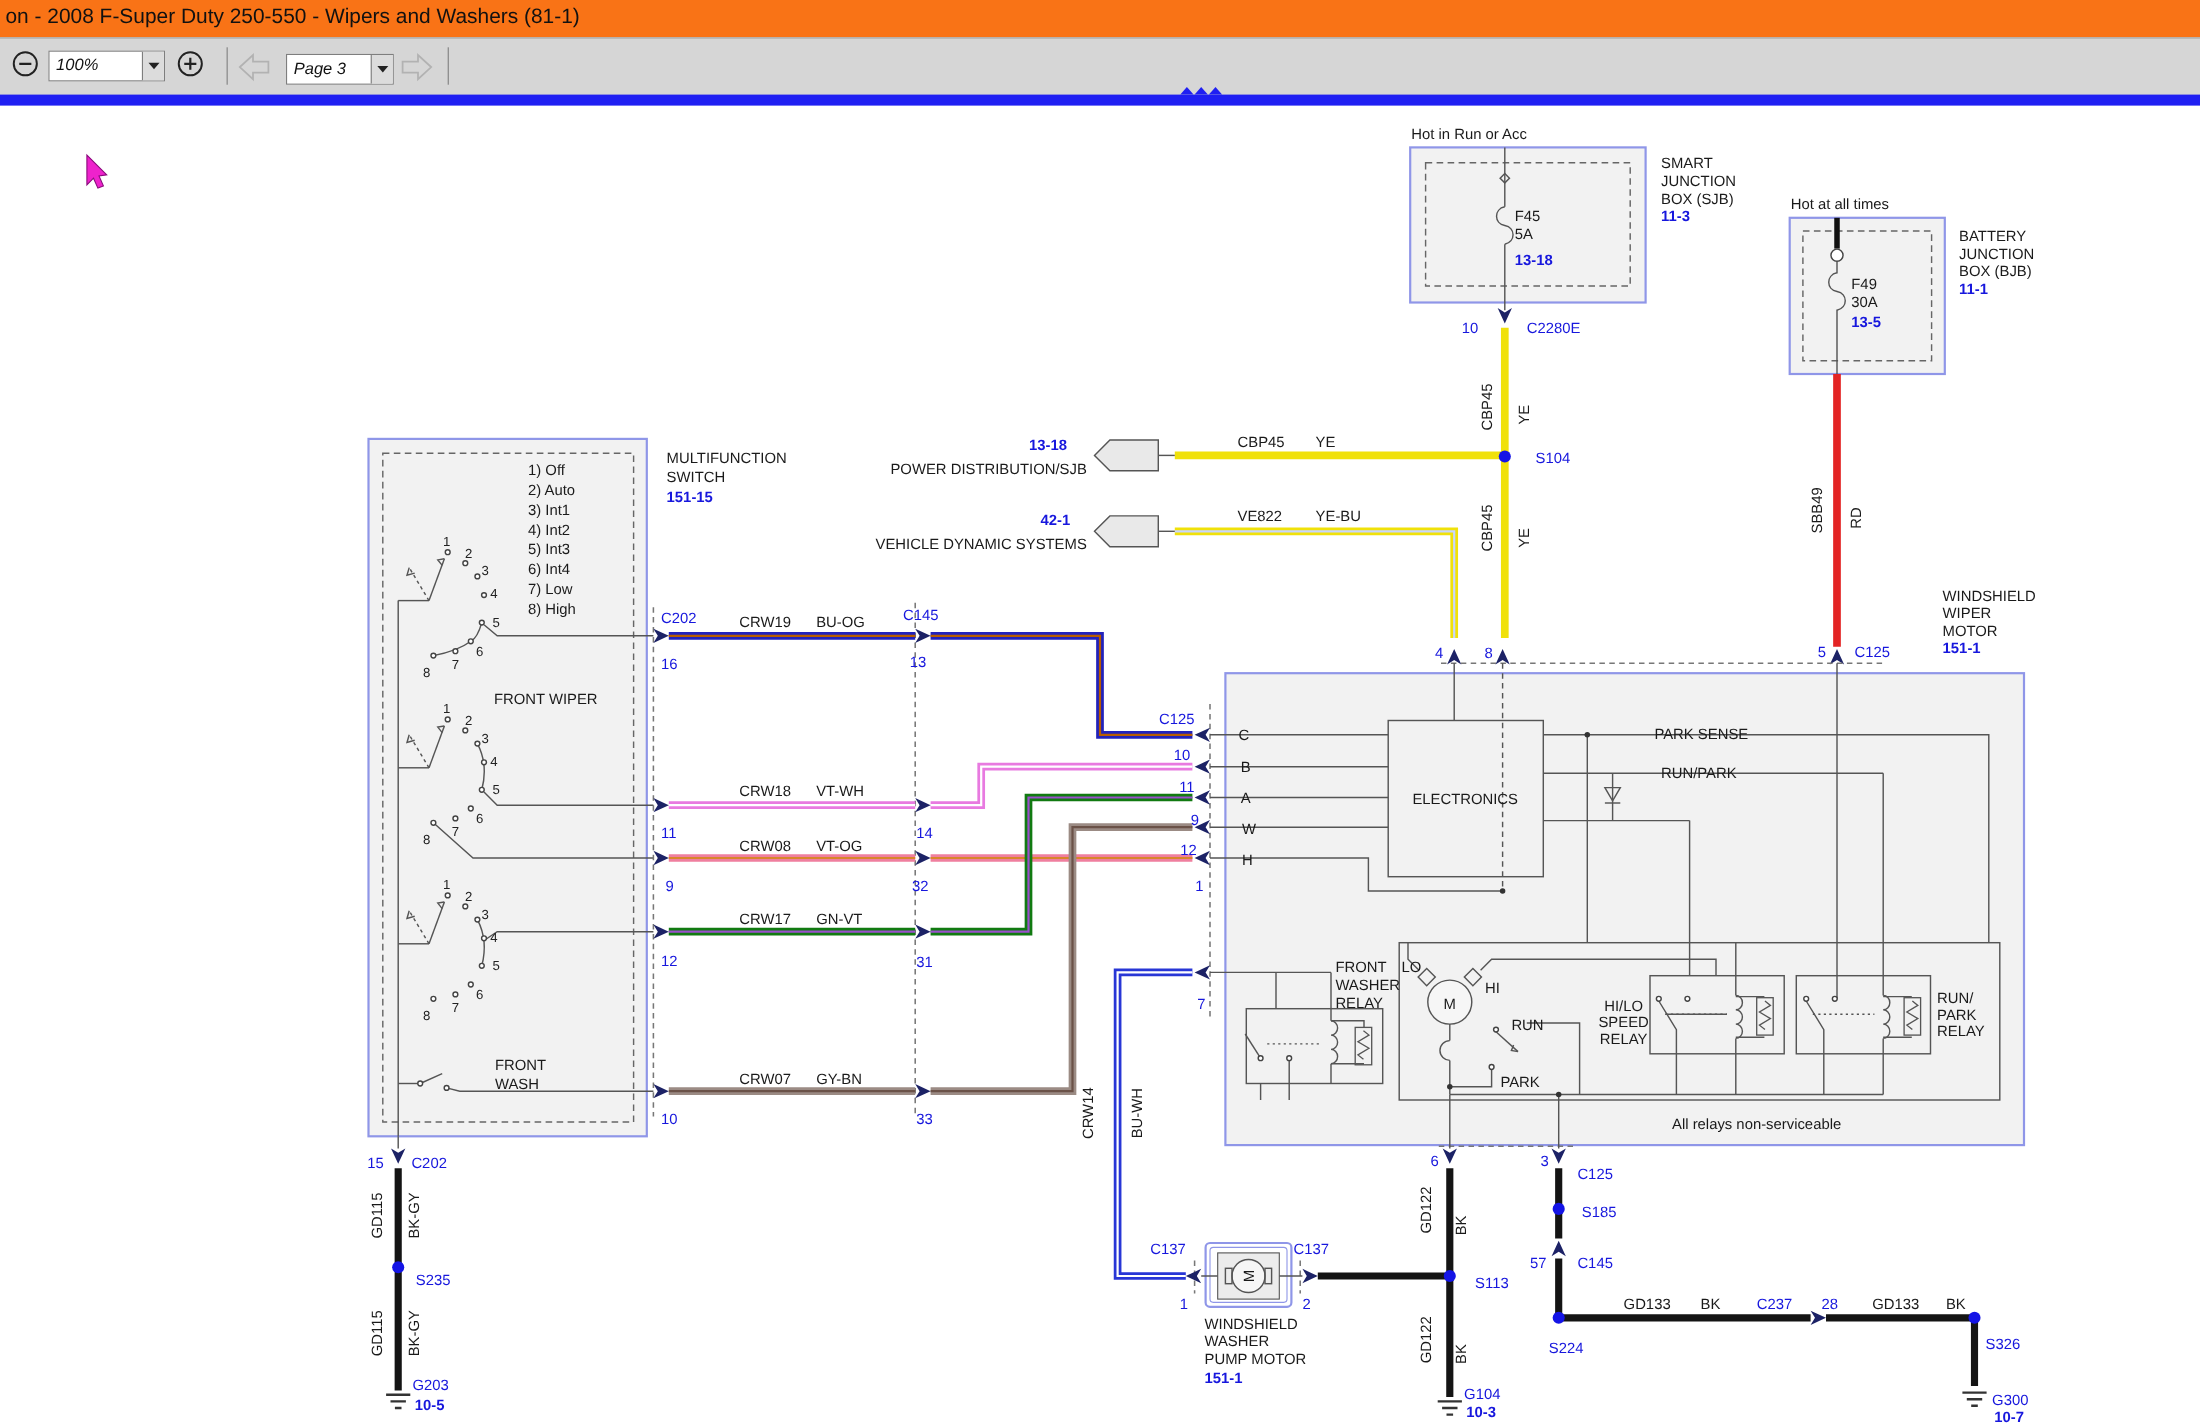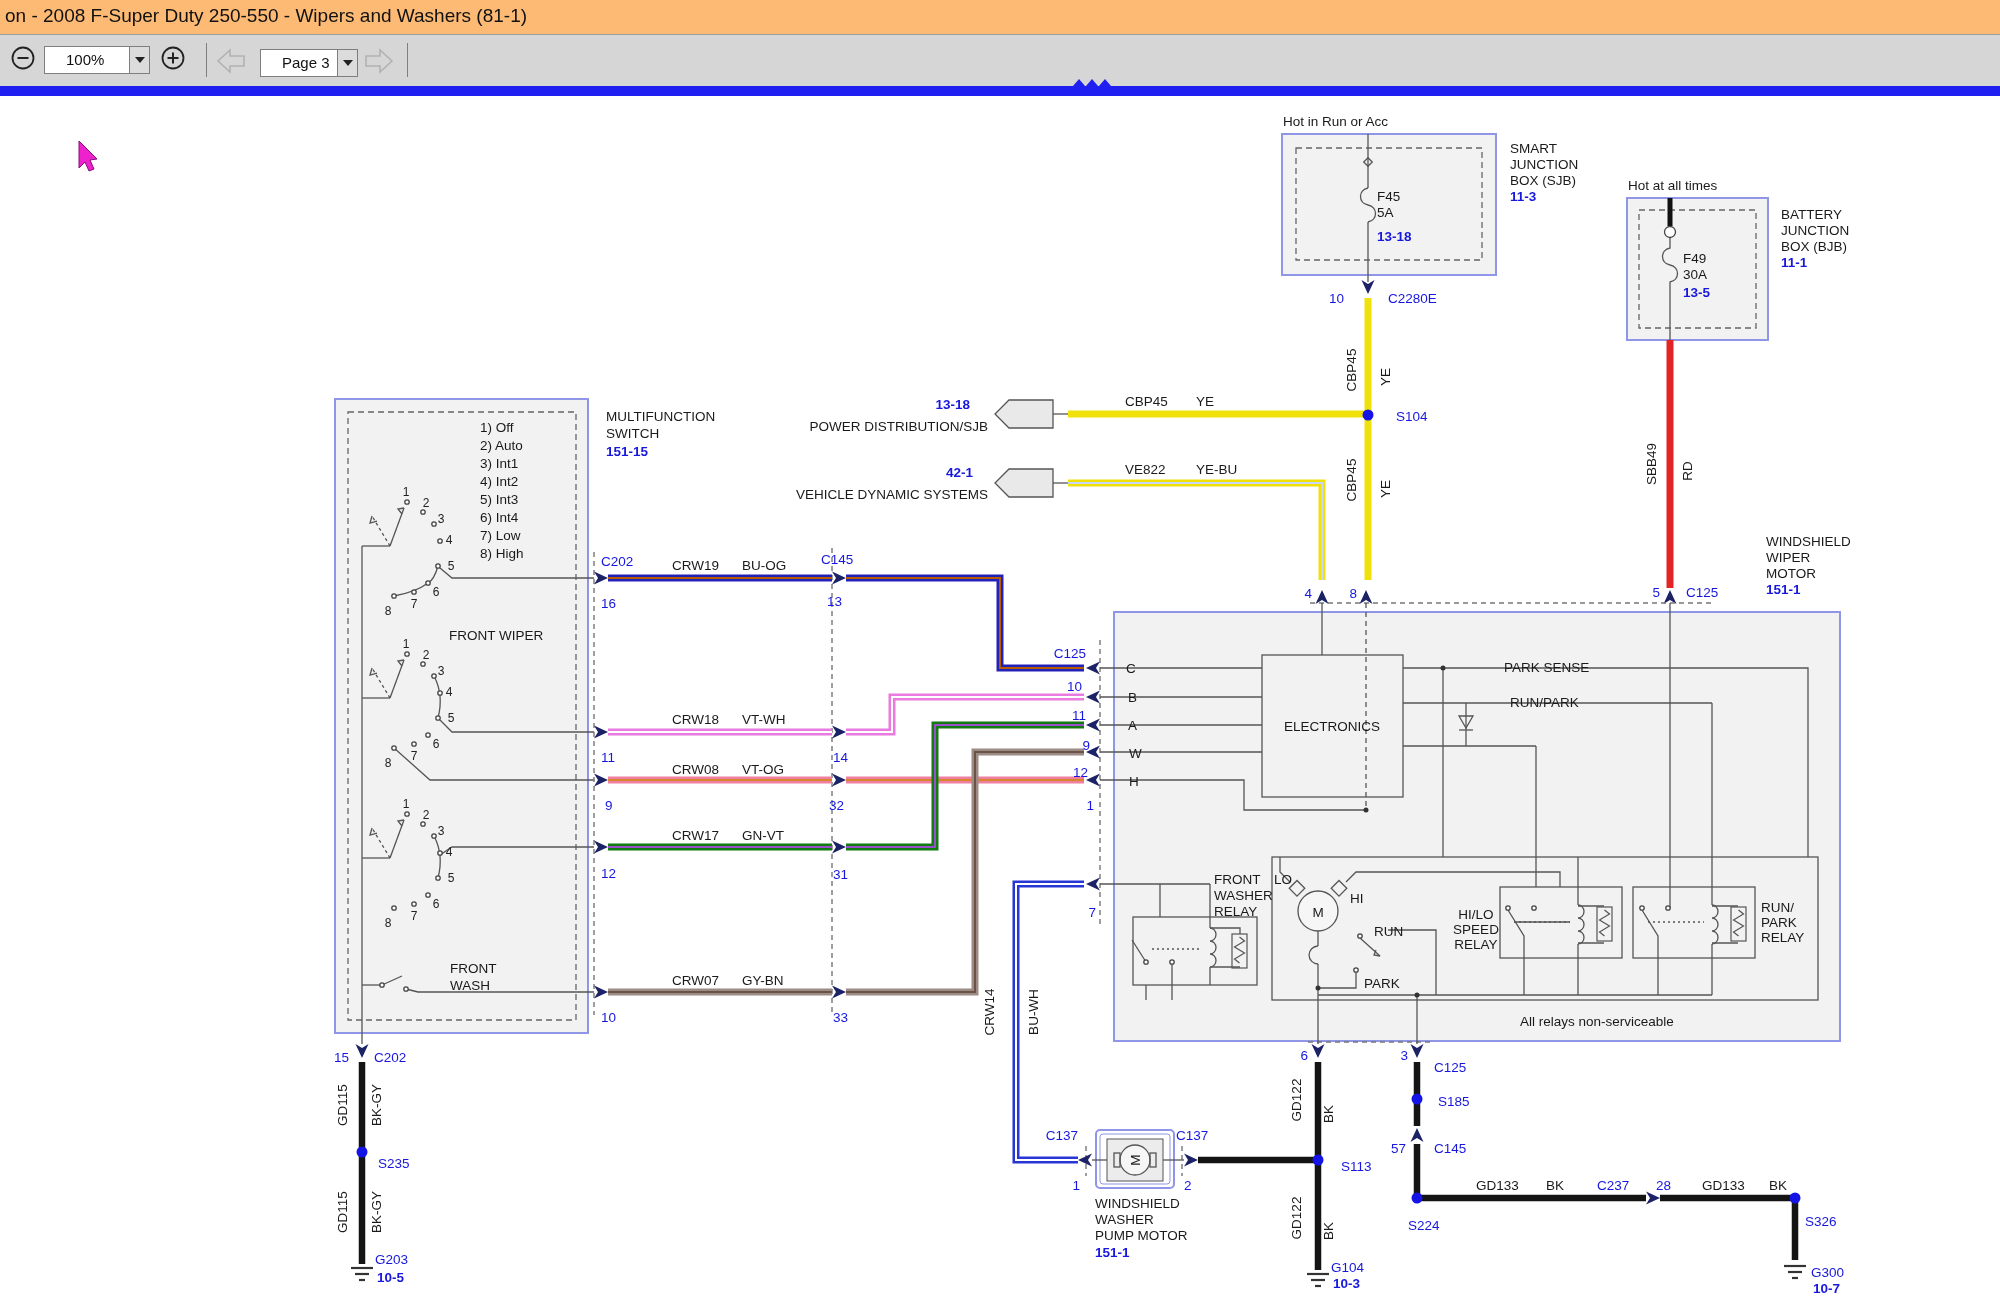--- a/index.html
+++ b/index.html
@@ -1,23 +1,23 @@
 <!DOCTYPE html>
 <html><head>
 <meta charset="utf-8">
 <style>
   html,body{margin:0;padding:0;background:#fff;}
   #screen{position:relative;width:2000px;height:1296px;overflow:hidden;background:#fff;
           font-family:"Liberation Sans",sans-serif;}
-  #titlebar{position:absolute;left:0;top:0;width:100%;height:34px;background:#fdba74;}
+  #titlebar{position:absolute;left:0;top:0;width:100%;height:34px;background:#f97316;}
   #titlebar .t{position:absolute;left:5px;top:5px;font-size:19px;color:#111;white-space:nowrap;}
   #toolbar{position:absolute;left:0;top:34px;width:100%;height:52px;background:#d6d6d6;border-top:1px solid #9e9e9e;}
   .circbtn{position:absolute;width:26px;height:26px;top:10px;cursor:pointer;}
   .combo{position:absolute;height:26px;background:#fff;border:1px solid #7e7e7e;font-size:15px;color:#111;}
-  .combo .val{position:absolute;left:21px;top:4px;white-space:nowrap;}
+  .combo .val{position:absolute;left:6px;top:4px;white-space:nowrap;font-style:italic;}
   .combo .cbtn{position:absolute;right:0;top:0;width:19px;height:100%;background:#dcdcdc;border-left:1px solid #7e7e7e;}
   .combo .cbtn .tri{position:absolute;left:5px;top:10px;width:0;height:0;border-left:5px solid transparent;border-right:5px solid transparent;border-top:6px solid #222;}
   .sep{position:absolute;top:8px;width:1px;height:34px;background:#7f7f7f;}
   #bluebar{position:absolute;left:0;top:86px;width:100%;height:10px;background:#1f1ff2;}
   #teeth{position:absolute;left:1068px;top:78px;}
   #diagram{position:absolute;left:0;top:0;}
   text{font-family:"Liberation Sans",sans-serif;}
   .lt{font-size:13.5px;fill:#1a1a1a;}
   .lb{font-size:13.5px;fill:#1717dd;}
   .lbb{font-size:13.5px;font-weight:bold;fill:#1717dd;}

